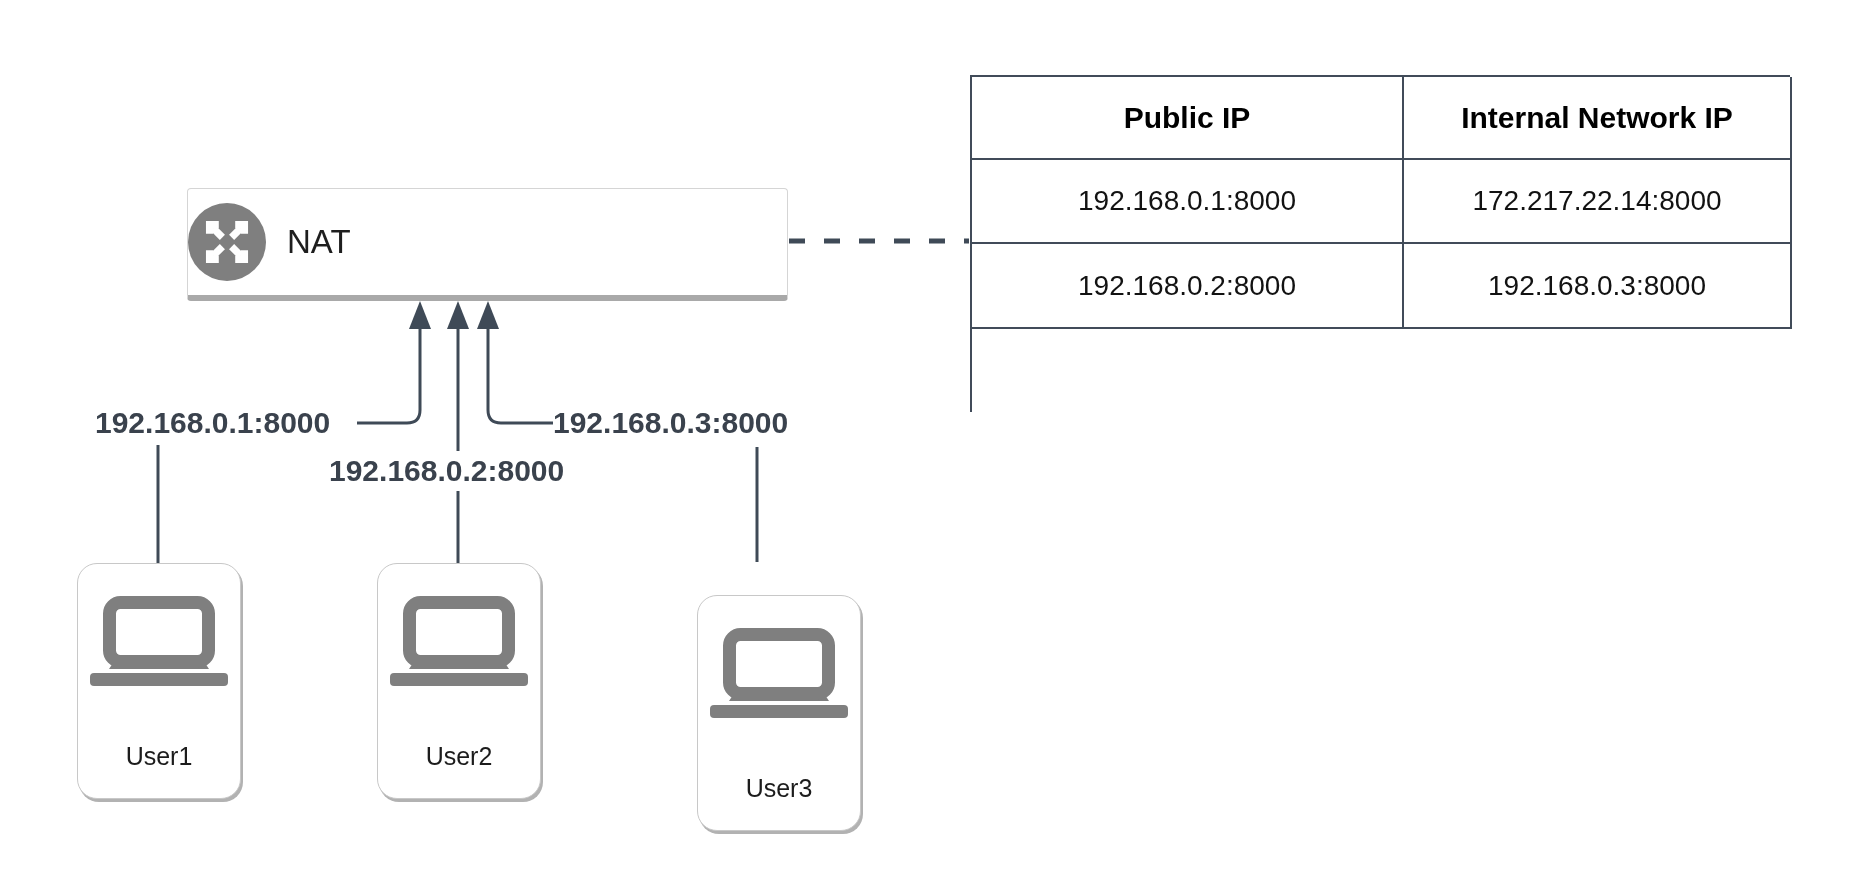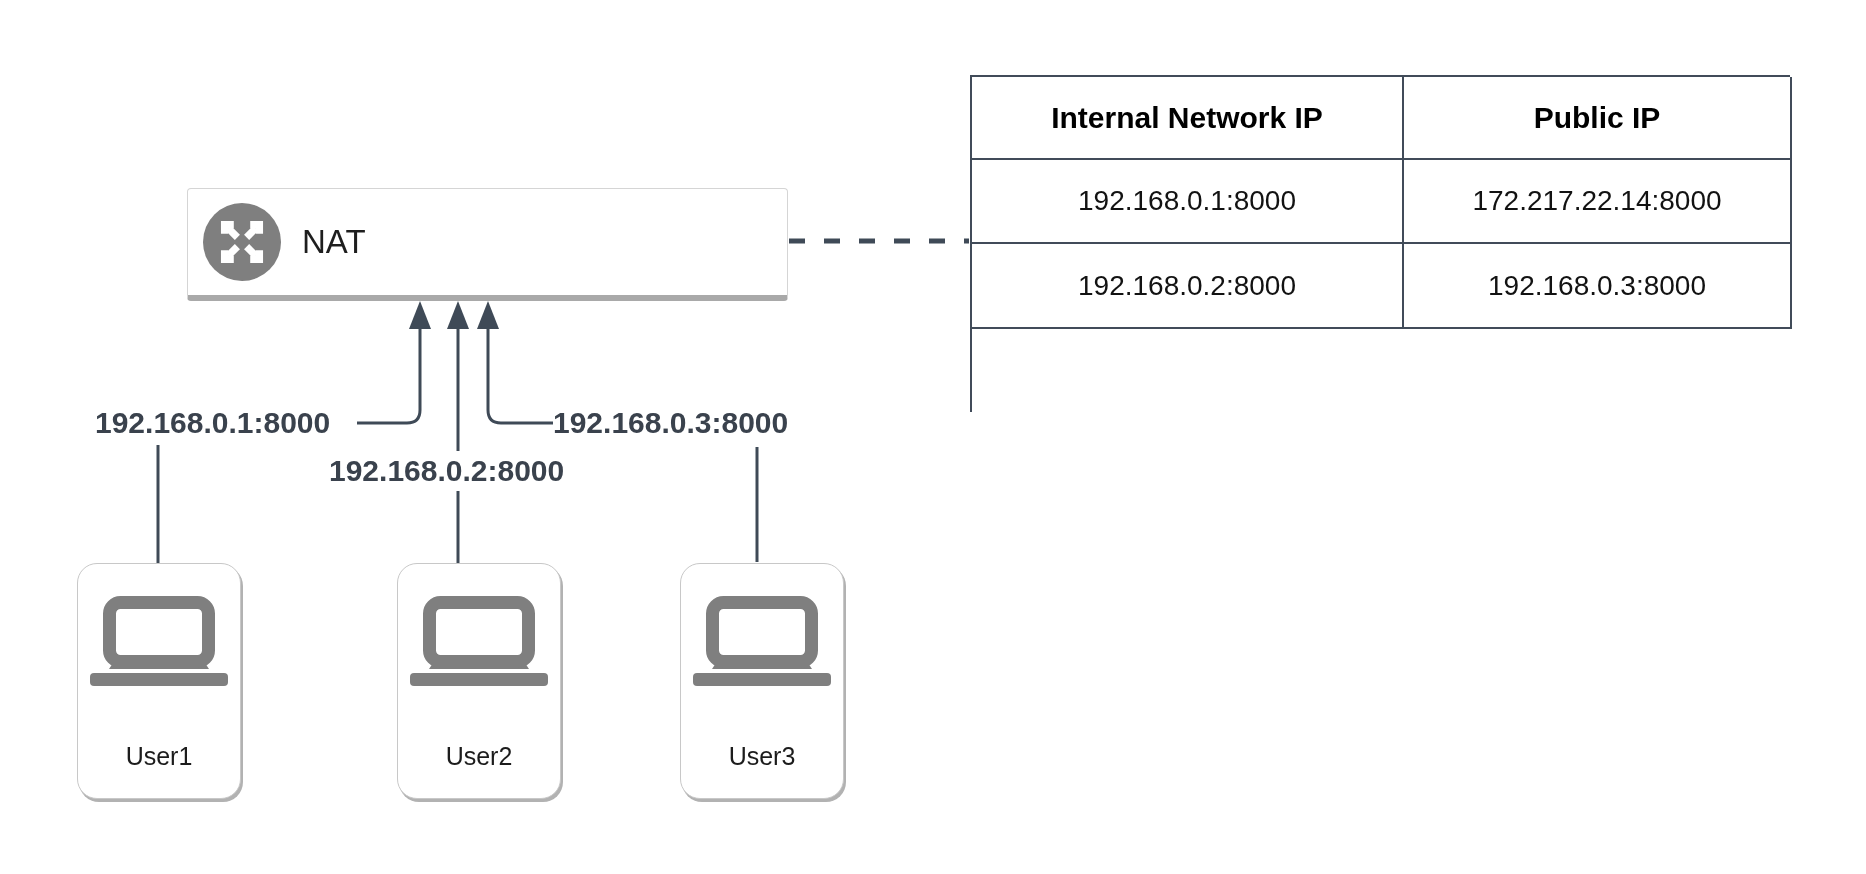--- a/index.html
+++ b/index.html
@@ -26,21 +26,21 @@
   .overlay .dash{stroke:var(--line);stroke-width:5;fill:none;stroke-dasharray:16 19;}
   .overlay .head{fill:var(--line);stroke:none;}
 
   
   .nat-box{
     position:absolute;left:187px;top:188px;width:601px;height:113px;
     box-sizing:border-box;background:#fff;
     border:1px solid var(--node-border);
     border-bottom:6px solid var(--node-shadow);
     border-radius:4px;
-    display:flex;align-items:center;gap:21px;padding-left:15px;
+    display:flex;align-items:center;gap:21px;
   }
   .nat-icon{width:78px;height:78px;flex:0 0 auto;}
   .nat-label{font-size:33px;color:#1e1e1e;}
 
   
   .ip-label{
     position:absolute;white-space:nowrap;
     font-weight:bold;font-size:30px;line-height:38px;
     color:var(--label-text);
   }
@@ -50,22 +50,22 @@
 
   
   .user-card{
     position:absolute;top:563px;width:164px;height:236px;
     box-sizing:border-box;background:#fff;
     border:1px solid var(--card-border);
     border-radius:20px;
     box-shadow:2px 3px 0 var(--card-shadow);
   }
   .user-card.u1{left:77px;}
-  .user-card.u2{left:397px;}
-  .user-card.u3{left:680px;}
+  .user-card.u2{left:377px;}
+  .user-card.u3{left:697px;margin-top:32px;}
   .laptop{position:absolute;left:50%;top:30px;transform:translateX(-50%);}
   .user-name{
     position:absolute;left:0;top:178px;width:100%;
     text-align:center;font-size:25px;color:var(--text-dark);
   }
 
   
   .map-table{
     position:absolute;left:970px;top:75px;width:820px;height:337px;
     box-sizing:border-box;background:#fff;
@@ -148,22 +148,22 @@
   <div class="user-card u3">
     <svg class="laptop" width="140" height="96" viewBox="0 0 140 96">
       <path d="M30 60 L20 75 H120 L110 60 Z" fill="#7f7f7f"></path>
       <rect x="20.5" y="8.5" width="99" height="59" rx="11" fill="#ffffff" stroke="#7f7f7f" stroke-width="13"></rect>
       <rect x="1" y="79" width="138" height="13" rx="4" fill="#7f7f7f"></rect>
     </svg>
     <div class="user-name">User3</div>
   </div>
 
   <div class="map-table">
+    <div class="cell hdr">Public IP</div>
     <div class="cell hdr">Internal Network IP</div>
-    <div class="cell hdr">Public IP</div>
 
     <div class="cell">192.168.0.1:8000</div>
     <div class="cell">172.217.22.14:8000</div>
 
     <div class="cell">192.168.0.2:8000</div>
 
     <div class="cell">192.168.0.3:8000</div>
   </div>
 
 </div>

